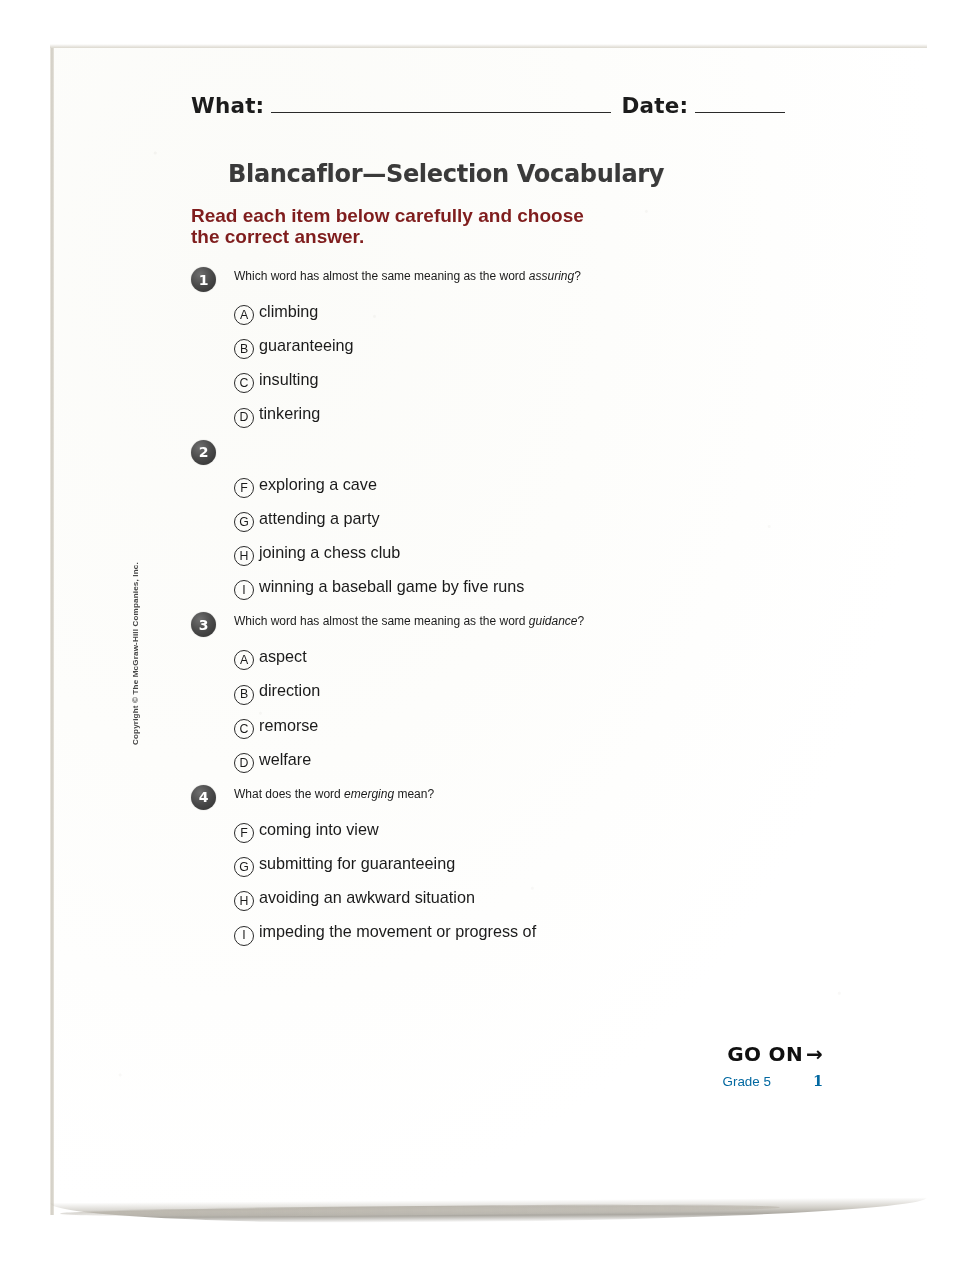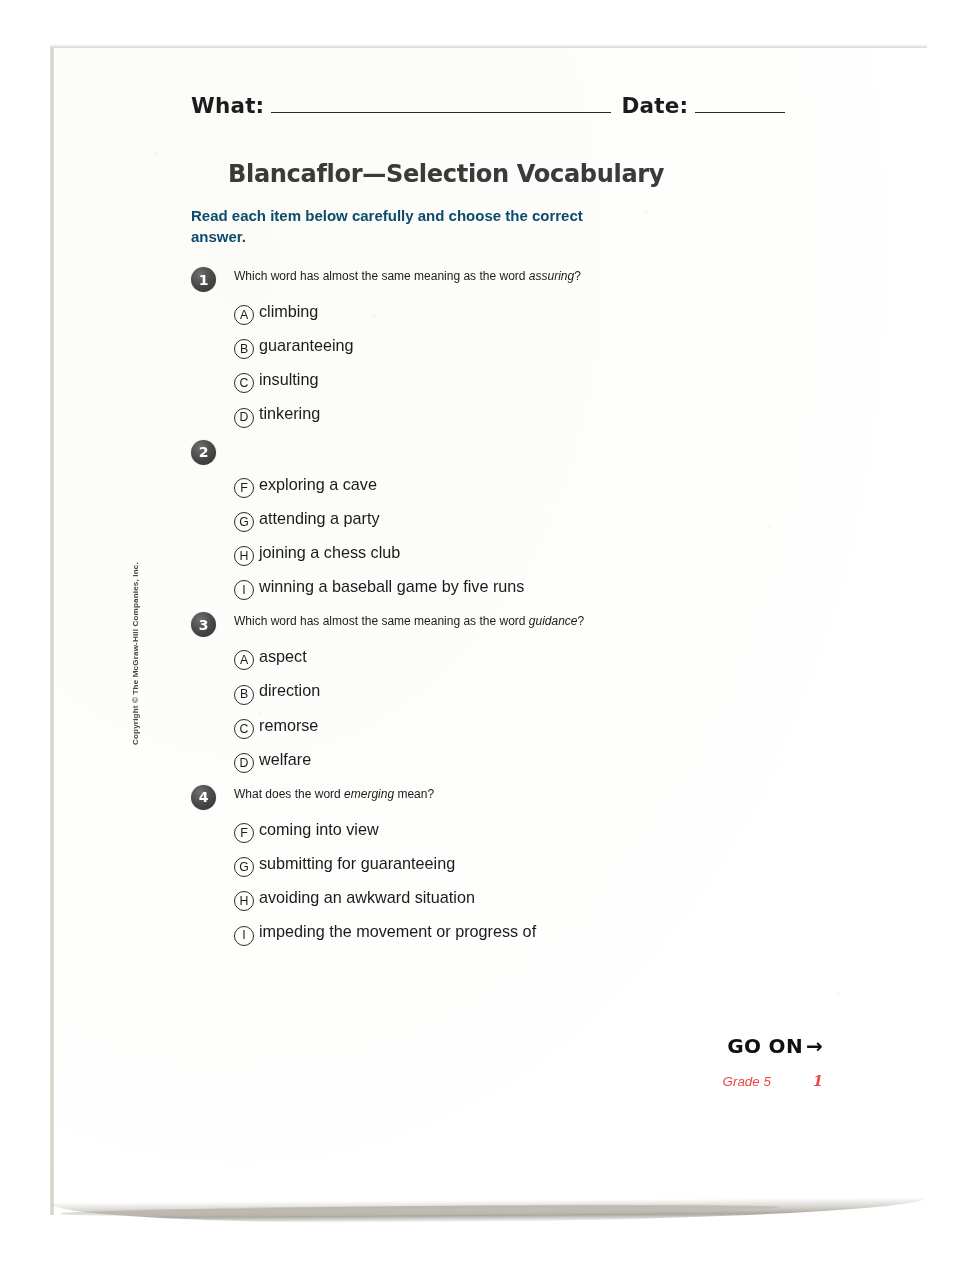--- a/index.html
+++ b/index.html
@@ -93,23 +93,23 @@
     transform:scaleX(.94);
     transform-origin:left center;
     white-space:nowrap;
     text-shadow:.4px .4px 0 rgba(90,90,90,.25);
   }
   
   #instructions{
     position:absolute; left:46px; top:205px; width:420px;
     font-family:"Liberation Sans", sans-serif;
     font-weight:bold;
-    font-size:15px;
+    font-size:19px;
     line-height:21px;
-    color:#0c4a6e;
+    color:#7f1d1d;
   }
   
   #questions{
     position:absolute; left:46px; top:265px; width:680px;
   }
   .question{ position:relative; margin-bottom:9px; }
   .q-head{ display:flex; align-items:flex-start; }
   .q-badge{
     flex:0 0 auto;
     width:25px;height:25px;border-radius:50%;
@@ -181,26 +181,25 @@
   #go-on{
     font-family:"DejaVu Sans", sans-serif;
     font-weight:bold;
     font-size:20px;
     letter-spacing:.3px;
     color:#101010;
     white-space:nowrap;
   }
   #go-on-arrow{ margin-left:3px; }
   #footer-meta{
-    margin-top:14px;
+    margin-top:6px;
     display:flex;justify-content:flex-end;align-items:baseline;
     font-family:"Liberation Sans", sans-serif;
     font-size:13.4px;
-    color:#ef4444;
-    font-style:italic;
+    color:#0369a1;
   }
   #grade-label{ }
   #page-number{
     font-family:"DejaVu Serif", serif;
     font-weight:bold;
     font-size:14.5px;
     margin-left:42px;
   }
 </style>
 </head>

